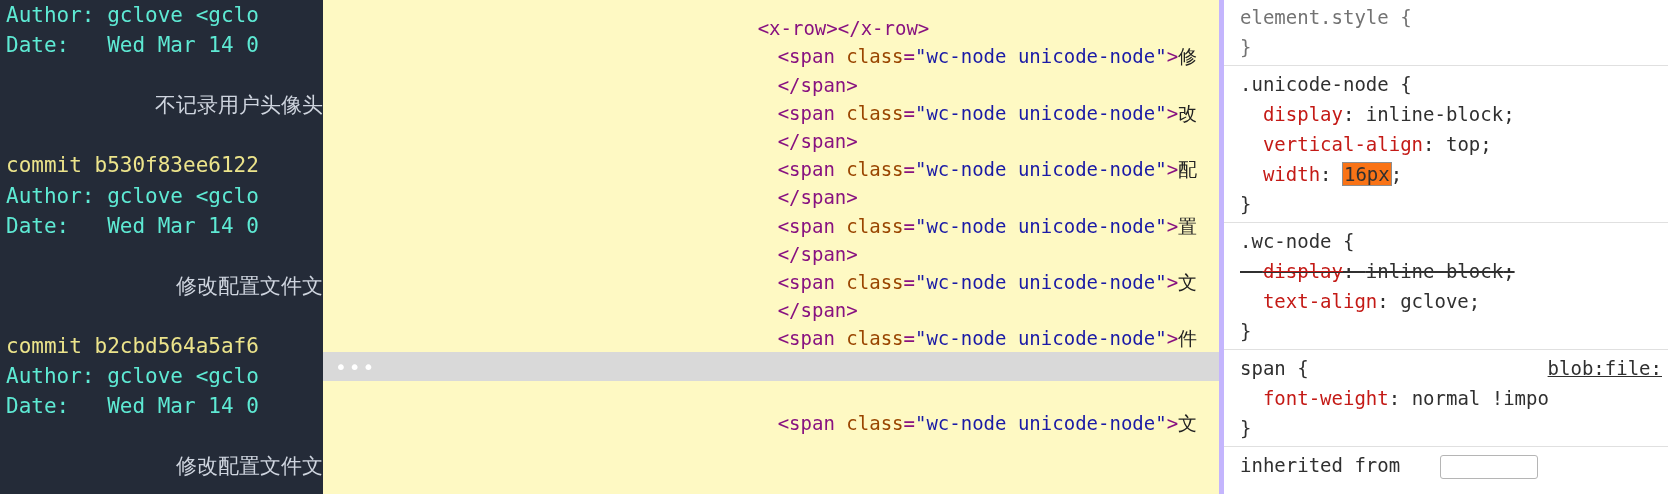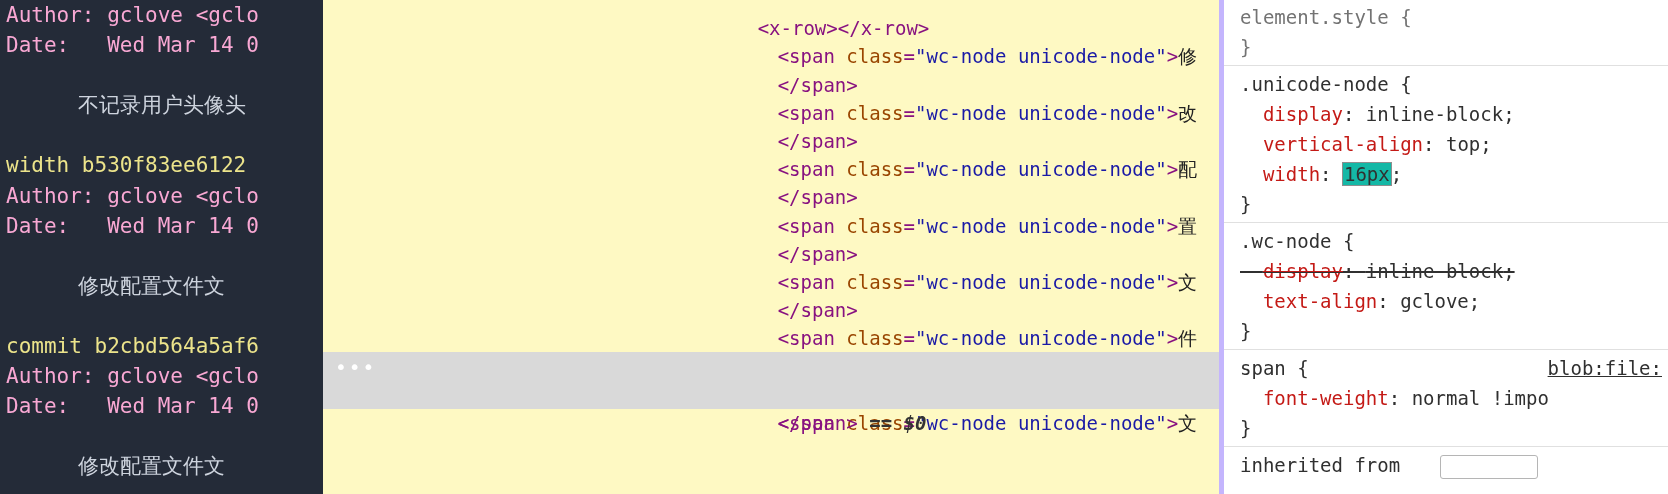--- a/index.html
+++ b/index.html
@@ -28,29 +28,30 @@
     background: #242b38;
     overflow: hidden;
     position: relative;
     padding-left: 6px;
     box-sizing: border-box;
   }
   .term-line {
     height: 30.1px;
     line-height: 30.1px;
     font-size: 21px;
-    color: #f9a8d4;
+    color: #5eead4;
     white-space: pre;
     font-family: "DejaVu Sans Mono", "Liberation Mono", monospace;
     letter-spacing: 0px;
   }
   .term-line.commit { color: #ece48b; }
   .term-line.msg {
     color: #ced4de;
     padding-left: 72px;
+    text-align: right;
   }
   .term-line.blank { color: transparent; }
 
   
   .dom-panel {
     flex: 1 1 auto;
     background: #fef9c3;
     position: relative;
     overflow: hidden;
     font-size: 19px;
@@ -122,21 +123,21 @@
     white-space: pre;
     color: #303030;
   }
   .selector     { color: #303030; }
   .selector.dim { color: #737373; }
   .prop         { color: #c41a16; }
   .val          { color: #303030; }
   .strike { text-decoration: line-through; text-decoration-thickness: 1.5px; }
   .strike .prop { text-decoration: line-through; }
   .highlight-val {
-    background: #14b8a6;
+    background: #f97316;
     outline: 1px solid #8e8e8e;
     padding: 0 1px;
   }
   .src-link {
     position: absolute;
     right: 6px;
     top: 3px;
     height: 30px;
     line-height: 30px;
     color: #303030;
@@ -166,21 +167,21 @@
 <body>
 
 <div class="screen">
 
   <div class="terminal">
     <div class="term-line plain">Author: gclove &lt;gclo</div>
     <div class="term-line plain">Date:   Wed Mar 14 0</div>
     <div class="term-line blank"> </div>
     <div class="term-line msg">不记录用户头像头</div>
     <div class="term-line blank"> </div>
-    <div class="term-line commit">width b530f83ee6122</div>
+    <div class="term-line commit">commit b530f83ee6122</div>
     <div class="term-line plain">Author: gclove &lt;gclo</div>
     <div class="term-line plain">Date:   Wed Mar 14 0</div>
     <div class="term-line blank"> </div>
     <div class="term-line msg">修改配置文件文</div>
     <div class="term-line blank"> </div>
     <div class="term-line commit">commit b2cbd564a5af6</div>
     <div class="term-line plain">Author: gclove &lt;gclo</div>
     <div class="term-line plain">Date:   Wed Mar 14 0</div>
     <div class="term-line blank"> </div>
     <div class="term-line msg">修改配置文件文</div>
@@ -231,23 +232,20 @@
     <div class="dom-row">
       <span class="indent" style="width:386px;"></span><span class="punct">&lt;</span><span class="tag">span</span> <span class="attrname">class</span><span class="punct">=</span><span class="attrval">"</span><span class="attrval">wc-node unicode-node</span><span class="attrval">"</span><span class="punct">&gt;</span><span class="textnode">件</span>
     </div>
     <div class="dom-row">
       <span class="indent" style="width:386px;"></span><span class="punct">&lt;/</span><span class="tag">span</span><span class="punct">&gt;</span>
     </div>
 
     <div class="dom-row selected-bg">
       <span class="ellipsis-badge">•••</span>
       <span class="indent" style="width:386px;"></span><span class="punct">&lt;</span><span class="tag">span</span> <span class="attrname">class</span><span class="punct">=</span><span class="attrval">"</span><span class="attrval">wc-node unicode-node</span><span class="attrval">"</span><span class="punct">&gt;</span><span class="textnode">文</span>
-    </div>
-    <div class="dom-row selected-bg">
-      <span class="indent" style="width:386px;"></span><span class="punct">&lt;/</span><span class="tag">span</span><span class="punct">&gt;</span> <span class="eqdollar">== $0</span>
     </div>
 
 
   </div>
 
   <div class="styles-panel">
 
     <div class="rule" style="padding-top:0;">
       <div class="css-line" style="height:32px;line-height:34px;"><span class="selector dim">element.style</span><span class="selector dim"> {</span></div>
       <div class="css-line"><span class="selector dim">}</span></div>

